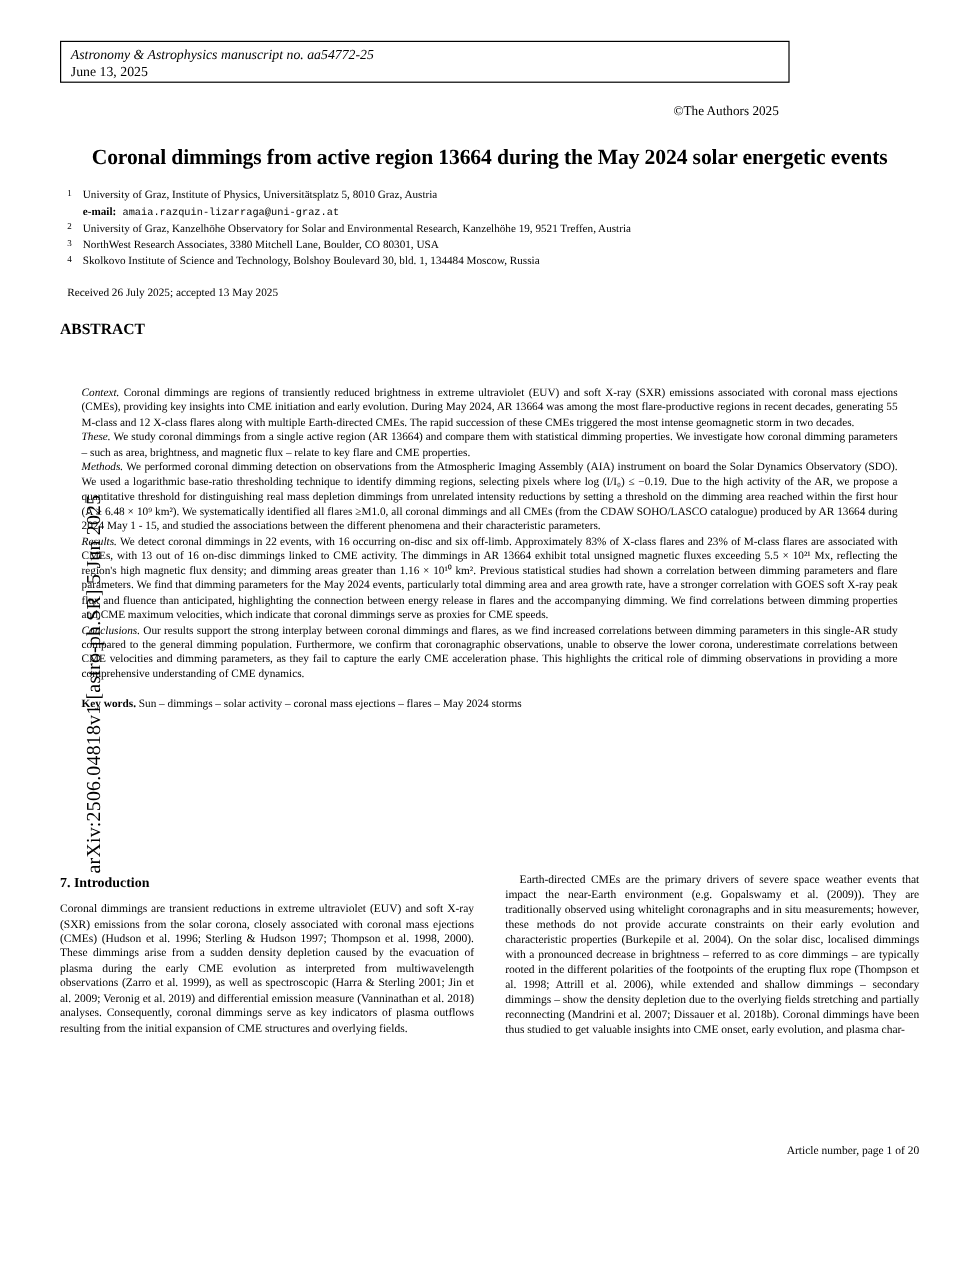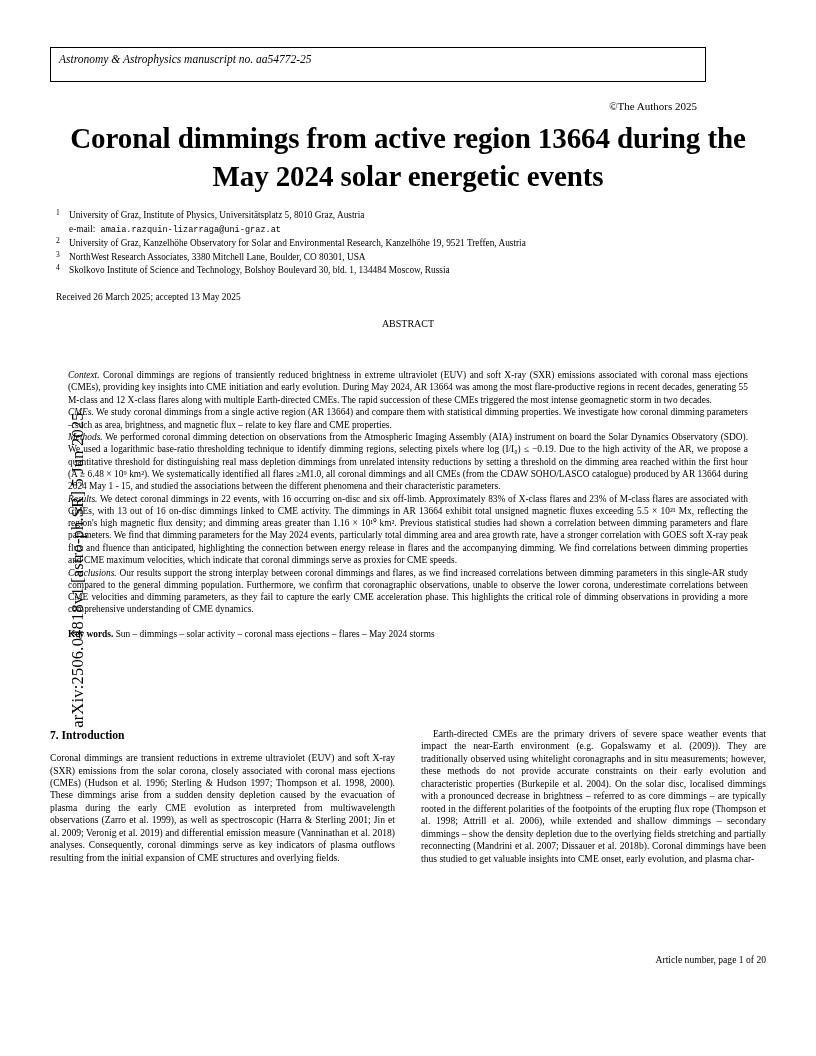--- a/index.html
+++ b/index.html
@@ -36,22 +36,22 @@
     letter-spacing: 0.2px;
     color: #000;
     white-space: nowrap;
     text-align: center;
   }
 
   
   .header-box {
     position: absolute;
     left: 50px;
-    top: 47px;
-    width: 656px;
+    top: 34px;
+    width: 608px;
     height: 35px;
     border: 1px solid #000;
     box-sizing: border-box;
   }
   .header-left {
     position: absolute;
     left: 8px;
     top: 4px;
     font-size: 11.5px;
     font-style: italic;
@@ -67,21 +67,21 @@
   }
 
   .content {
     position: absolute;
     left: 50px;
     top: 120px;
     width: 716px;
   }
 
   h1.title {
-    font-size: 29px;
+    font-size: 18px;
     font-weight: bold;
     text-align: center;
     line-height: 1.3;
     margin: 0 0 14px 0;
     letter-spacing: -0.1px;
   }
   .authors {
     text-align: center;
     font-size: 13.5px;
     margin: 0 0 18px 0;
@@ -100,32 +100,31 @@
     margin-bottom: 0px;
   }
   .aff-row .num {
     position: absolute;
     left: 0;
     top: -2px;
     font-size: 7.5px;
     vertical-align: super;
   }
   .aff-email { font-family: "Liberation Mono", monospace; font-size: 8.6px; }
-  .aff-email .lbl { font-family: "Liberation Serif", serif; font-size: 9.3px; }
+  .aff-email .lbl { font-family: "Liberation Serif", serif; font-size: 9.3px; font-weight: bold; }
 
   .received {
     font-size: 9.4px;
     margin: 10px 0 16px 0;
     padding-left: 6px;
   }
 
   .abstract-head {
-    text-align: center;
-    font-size: 10px;
-    font-weight: normal;
+    font-size: 13px;
+    font-weight: bold;
     margin: 0 0 6px 0;
   }
   .abstract {
     font-size: 9.4px;
     line-height: 1.30;
     text-align: justify;
     padding: 0 18px;
     margin-top: 40px;
   }
   .abstract p { margin: 0 0 0.5px 0; }
@@ -178,20 +177,21 @@
 </head>
 <body>
 
 <div class="page">
 
   <div class="arxiv-stamp">arXiv:2506.04818v1 [astro-ph.SR]  5 Jun 2025</div>
 
   <div class="header-box">
     <div class="header-left">
       <div>Astronomy &amp; Astrophysics manuscript no. aa54772-25</div>
+      <div class="line2">June 13, 2025</div>
     </div>
     <div class="header-right">©The Authors 2025</div>
   </div>
 
   <div class="content">
 
     <h1 class="title">Coronal dimmings from active region 13664 during the May 2024 solar energetic events</h1>
 
 
     <div class="affiliations">
@@ -210,27 +210,27 @@
       <div class="aff-row">
         <span class="num">3</span>
         <span>NorthWest Research Associates, 3380 Mitchell Lane, Boulder, CO 80301, USA</span>
       </div>
       <div class="aff-row">
         <span class="num">4</span>
         <span>Skolkovo Institute of Science and Technology, Bolshoy Boulevard 30, bld. 1, 134484 Moscow, Russia</span>
       </div>
     </div>
 
-    <div class="received">Received 26 March 2025; accepted 13 May 2025</div>
+    <div class="received">Received 26 July 2025; accepted 13 May 2025</div>
 
     <div class="abstract-head">ABSTRACT</div>
 
     <div class="abstract">
       <p><span class="lead">Context.</span><span> Coronal dimmings are regions of transiently reduced brightness in extreme ultraviolet (EUV) and soft X-ray (SXR) emissions associated with coronal mass ejections (CMEs), providing key insights into CME initiation and early evolution. During May 2024, AR 13664 was among the most flare-productive regions in recent decades, generating 55 M-class and 12 X-class flares along with multiple Earth-directed CMEs. The rapid succession of these CMEs triggered the most intense geomagnetic storm in two decades.</span></p>
-      <p><span class="lead">CMEs.</span><span> We study coronal dimmings from a single active region (AR 13664) and compare them with statistical dimming properties. We investigate how coronal dimming parameters – such as area, brightness, and magnetic flux – relate to key flare and CME properties.</span></p>
+      <p><span class="lead">These.</span><span> We study coronal dimmings from a single active region (AR 13664) and compare them with statistical dimming properties. We investigate how coronal dimming parameters – such as area, brightness, and magnetic flux – relate to key flare and CME properties.</span></p>
       <p><span class="lead">Methods.</span><span> We performed coronal dimming detection on observations from the Atmospheric Imaging Assembly (AIA) instrument on board the Solar Dynamics Observatory (SDO). We used a logarithmic base-ratio thresholding technique to identify dimming regions, selecting pixels where log (I/I₀) ≤ −0.19. Due to the high activity of the AR, we propose a quantitative threshold for distinguishing real mass depletion dimmings from unrelated intensity reductions by setting a threshold on the dimming area reached within the first hour (A ≥ 6.48 × 10⁹ km²). We systematically identified all flares ≥M1.0, all coronal dimmings and all CMEs (from the CDAW SOHO/LASCO catalogue) produced by AR 13664 during 2024 May 1 - 15, and studied the associations between the different phenomena and their characteristic parameters.</span></p>
       <p><span class="lead">Results.</span><span> We detect coronal dimmings in 22 events, with 16 occurring on-disc and six off-limb. Approximately 83% of X-class flares and 23% of M-class flares are associated with CMEs, with 13 out of 16 on-disc dimmings linked to CME activity. The dimmings in AR 13664 exhibit total unsigned magnetic fluxes exceeding 5.5 × 10²¹ Mx, reflecting the region's high magnetic flux density; and dimming areas greater than 1.16 × 10¹⁰ km². Previous statistical studies had shown a correlation between dimming parameters and flare parameters. We find that dimming parameters for the May 2024 events, particularly total dimming area and area growth rate, have a stronger correlation with GOES soft X-ray peak flux and fluence than anticipated, highlighting the connection between energy release in flares and the accompanying dimming. We find correlations between dimming properties and CME maximum velocities, which indicate that coronal dimmings serve as proxies for CME speeds.</span></p>
       <p><span class="lead">Conclusions.</span><span> Our results support the strong interplay between coronal dimmings and flares, as we find increased correlations between dimming parameters in this single-AR study compared to the general dimming population. Furthermore, we confirm that coronagraphic observations, unable to observe the lower corona, underestimate correlations between CME velocities and dimming parameters, as they fail to capture the early CME acceleration phase. This highlights the critical role of dimming observations in providing a more comprehensive understanding of CME dynamics.</span></p>
     </div>
 
     <div class="keywords">
       <b>Key words.</b><span> Sun – dimmings – solar activity – coronal mass ejections – flares – May 2024 storms</span>
     </div>
 
   </div>

